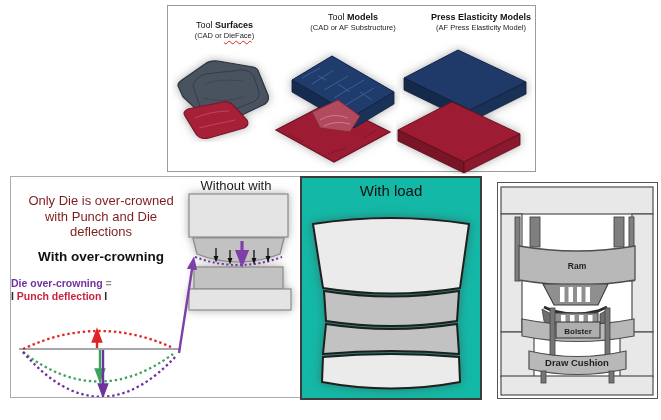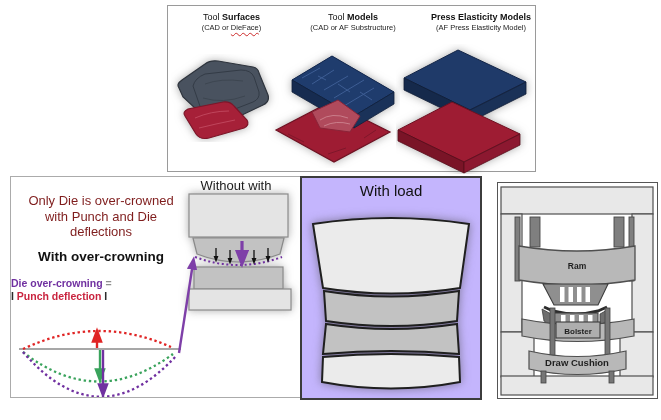--- a/index.html
+++ b/index.html
@@ -16,21 +16,21 @@
   .col-head { position:absolute; top:6px; text-align:center; line-height:1.25; }
   .col-title { font-size:9px; color:#111; }
   .col-title b { font-weight:700; }
   .col-sub { font-size:7.5px; color:#222; }
   .misspell { text-decoration:underline wavy #cc2a2a 1px; text-underline-offset:2px; }
 
   
   .left-panel { left:10px; top:176px; width:292px; height:222px;
     border:1px solid #ababab; background:#ffffff; }
   .with-load-panel { left:300px; top:176px; width:182px; height:224px;
-    border:2px solid #3c3c3c; background:#c4b5fd; }
+    border:2px solid #3c3c3c; background:#14b8a6; }
   .press-panel { left:497px; top:182px; width:161px; height:217px;
     border:1.5px solid #555; background:#ffffff;padding-left:33px; }
 
   .heading { left:0; top:16px; width:180px; text-align:center;
     font-size:13px; line-height:15.5px; color:#7f1d1d; }
   .subheading { left:0; top:72px; width:180px; text-align:center;
     font-size:13.5px; font-weight:700; color:#111; }
   .equation { left:0; top:100px; width:195px; text-align:left;
     font-size:10.5px; font-weight:700; line-height:12.5px; }
   .c-purple { color:#7030a0; }
@@ -48,21 +48,21 @@
   svg text { font-family:"Liberation Sans", sans-serif; fill:#1f1f1f; }
   .shadowed { filter:drop-shadow(0 0 4px rgba(90,90,90,0.5)); }
 </style>
 </head>
 <body>
 
 <div class="canvas">
 
   <div class="abs top-panel">
 
-    <div class="col-head" style="left:11px; width:105px;">
+    <div class="col-head" style="left:4px; width:105px;margin-top:8px;">
       <div class="col-title"><span>Tool </span><b>Surfaces</b></div>
       <div class="col-sub"><span>(CAD or </span><span class="misspell">DieFace</span><span>)</span></div>
     </div>
 
     <div class="col-head" style="left:125px; width:120px;">
       <div class="col-title"><span>Tool </span><b>Models</b></div>
       <div class="col-sub">(CAD or AF Substructure)</div>
     </div>
 
     <div class="col-head" style="left:258px; width:110px;">

